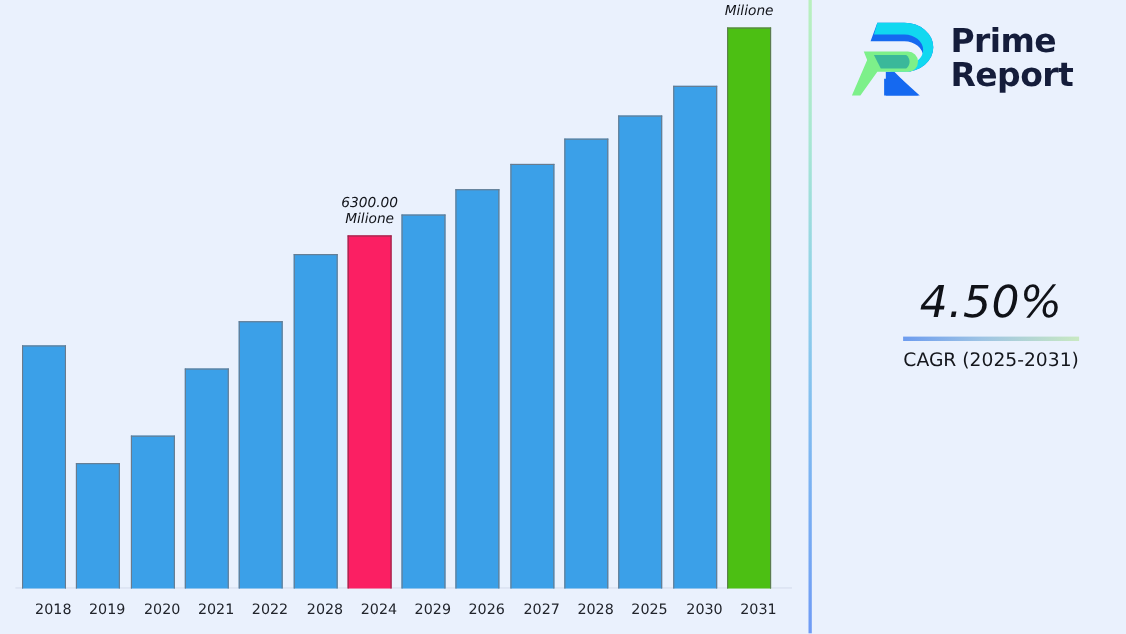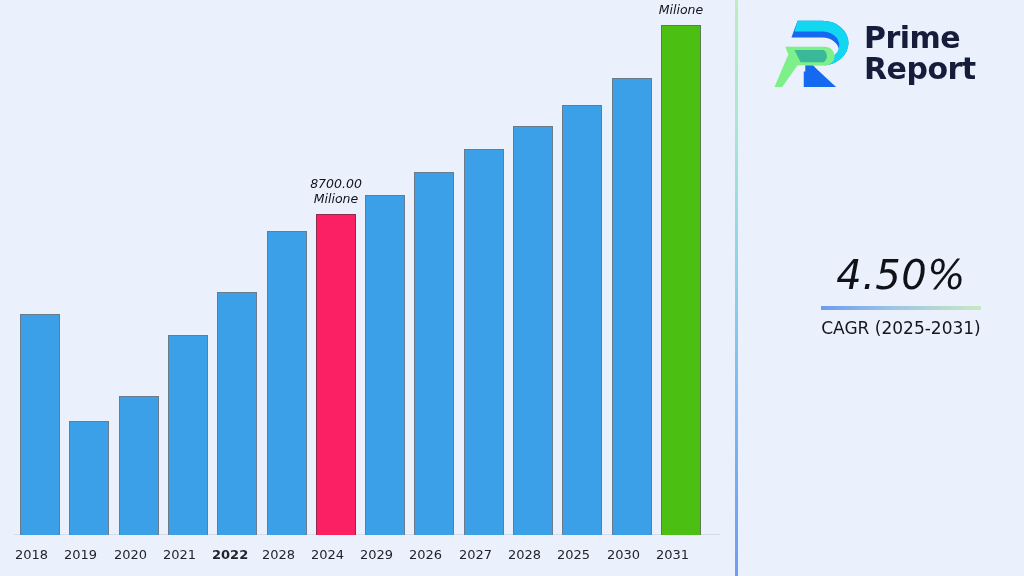--- a/index.html
+++ b/index.html
@@ -81,21 +81,21 @@
     font-size: 12.5px;
     line-height: 15px;
     color: #111319;
     white-space: nowrap;
     pointer-events: none;
   }
 
   .tick-label {
     position: absolute;
     bottom: 14px;
-    text-align: left;
+    text-align: right;
     font-family: "DejaVu Sans", sans-serif;
     font-size: 13px;
     color: #21242b;
   }
 
   
   #divider {
     position: absolute;
     left: 735px;
     top: 0;
@@ -178,27 +178,27 @@
 
     <div class="bar normal" title="2018: 3720" style="left: 20px; width: 40px; height: 221px;"></div>
         <div class="tick-label" style="left: 15px; width: 50px;">2018</div>
         <div class="bar normal" title="2019: 1920" style="left: 69px; width: 40px; height: 114px;"></div>
         <div class="tick-label" style="left: 64px; width: 50px;">2019</div>
         <div class="bar normal" title="2020: 2328" style="left: 119px; width: 40px; height: 139px;"></div>
         <div class="tick-label" style="left: 114px; width: 50px;">2020</div>
         <div class="bar normal" title="2021: 3360" style="left: 168px; width: 40px; height: 200px;"></div>
         <div class="tick-label" style="left: 163px; width: 50px;">2021</div>
         <div class="bar normal" title="2022: 4080" style="left: 217px; width: 40px; height: 243px;"></div>
-        <div class="tick-label" style="left: 212px; width: 50px; font-weight: bold;">2022</div>
+        <div class="tick-label" style="left: 212px; width: 50px;">2022</div>
         <div class="bar normal" title="2023: 5112" style="left: 267px; width: 40px; height: 304px;"></div>
         <div class="tick-label" style="left: 262px; width: 50px;">2028</div>
         <div class="bar highlight" title="2024: 5400" style="left: 316px; width: 40px; height: 321px;"></div>
         <div class="tick-label" style="left: 311px; width: 50px;">2024</div>
         <div class="bar-label" style="left: 288px; width: 96px; top: 176px;">
-          <div>8700.00</div>
+          <div>6300.00</div>
           <div>Milione</div>
         </div>
         <div class="bar normal" title="2025: 5712" style="left: 365px; width: 40px; height: 340px;"></div>
         <div class="tick-label" style="left: 360px; width: 50px;">2029</div>
         <div class="bar normal" title="2026: 6096" style="left: 414px; width: 40px; height: 363px;"></div>
         <div class="tick-label" style="left: 409px; width: 50px;">2026</div>
         <div class="bar normal" title="2027: 6480" style="left: 464px; width: 40px; height: 386px;"></div>
         <div class="tick-label" style="left: 459px; width: 50px;">2027</div>
         <div class="bar normal" title="2028: 6864" style="left: 513px; width: 40px; height: 409px;"></div>
         <div class="tick-label" style="left: 508px; width: 50px;">2028</div>

